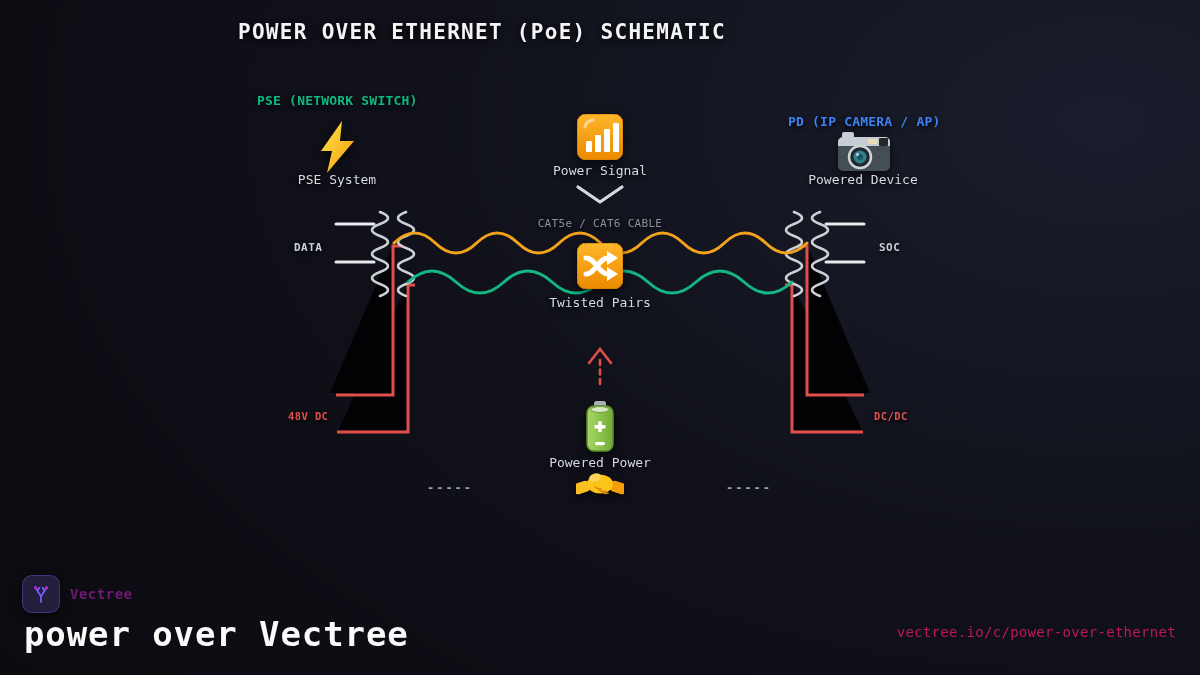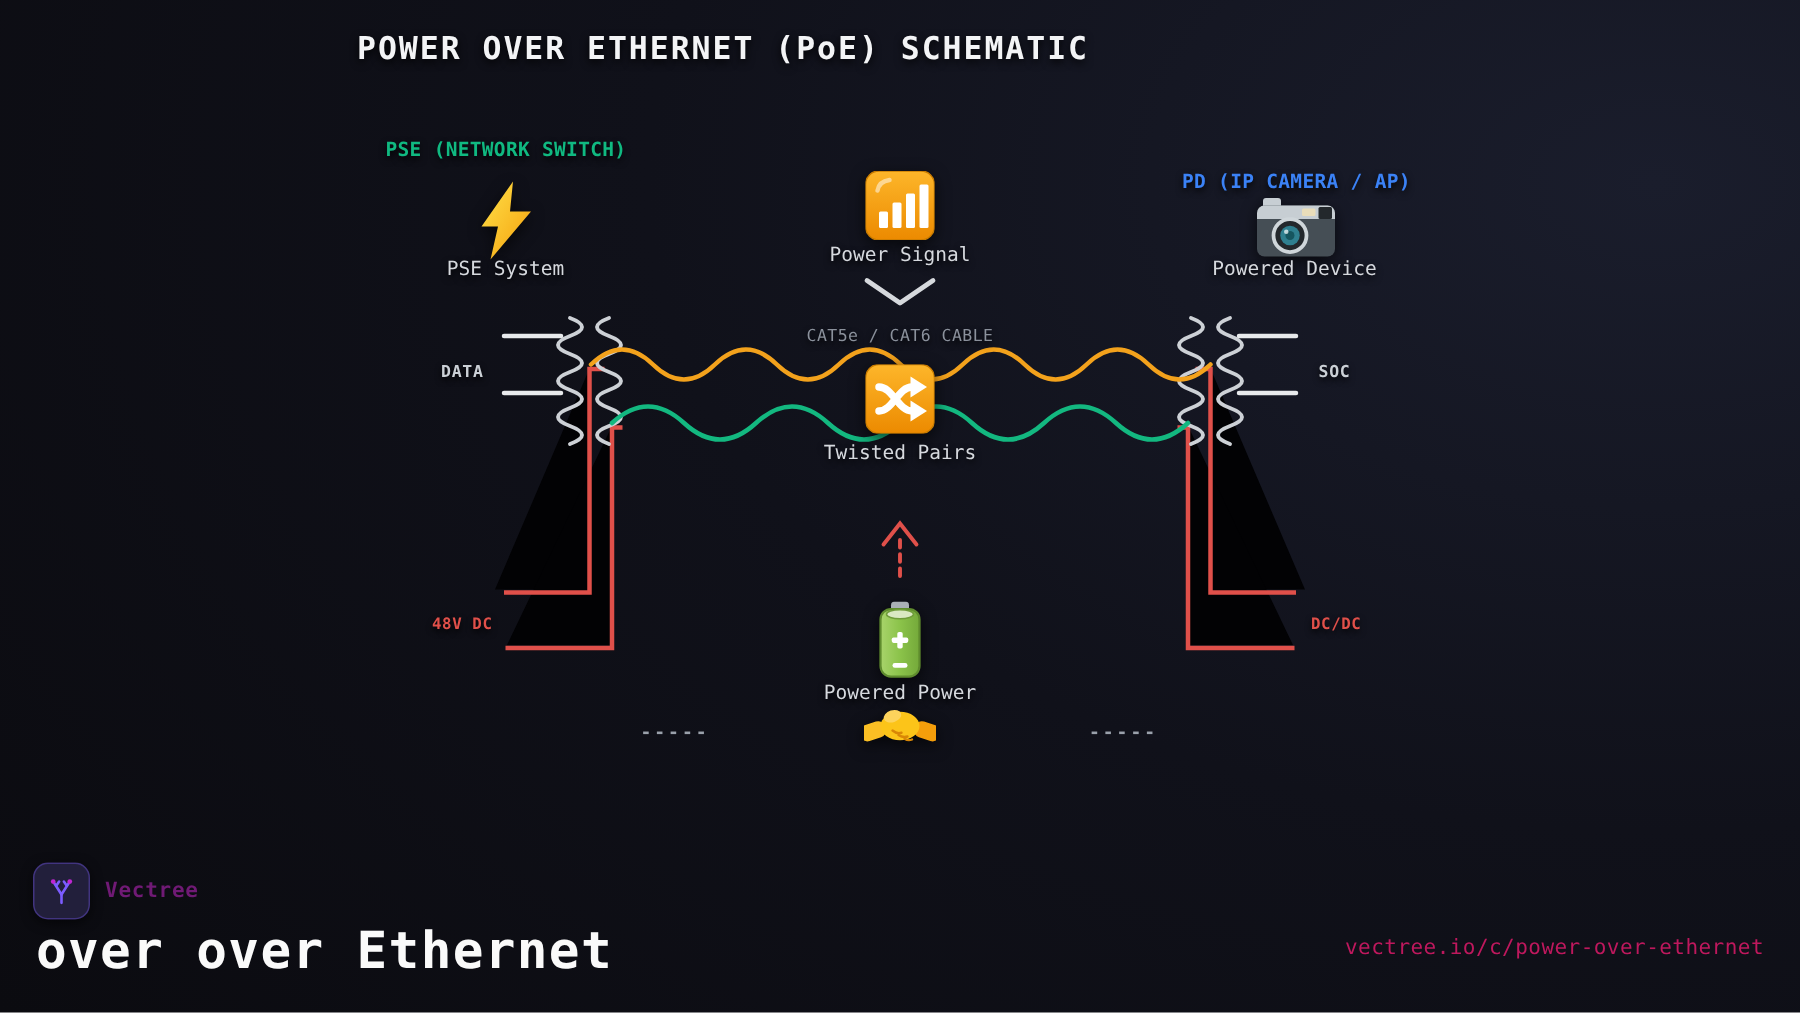--- a/index.html
+++ b/index.html
@@ -214,16 +214,16 @@
         <path d="M12 11 L19 22 L26 11"></path>
         <path d="M19 22 L19 29"></path>
         <path d="M15 14 L17 11"></path>
         <path d="M23 14 L21 11"></path>
       </g>
       <circle cx="12" cy="11" r="2" fill="#c026d3"></circle>
       <circle cx="26" cy="11" r="2" fill="#c026d3"></circle>
     </svg>
   </div>
   <div class="abs brand-name">Vectree</div>
-  <div class="abs footer-title">over over Ethernet</div>
+  <div class="abs footer-title">power over Vectree</div>
   <div class="abs footer-url">vectree.io/c/power-over-ethernet</div>
 
 </div>
 
 </body></html>

